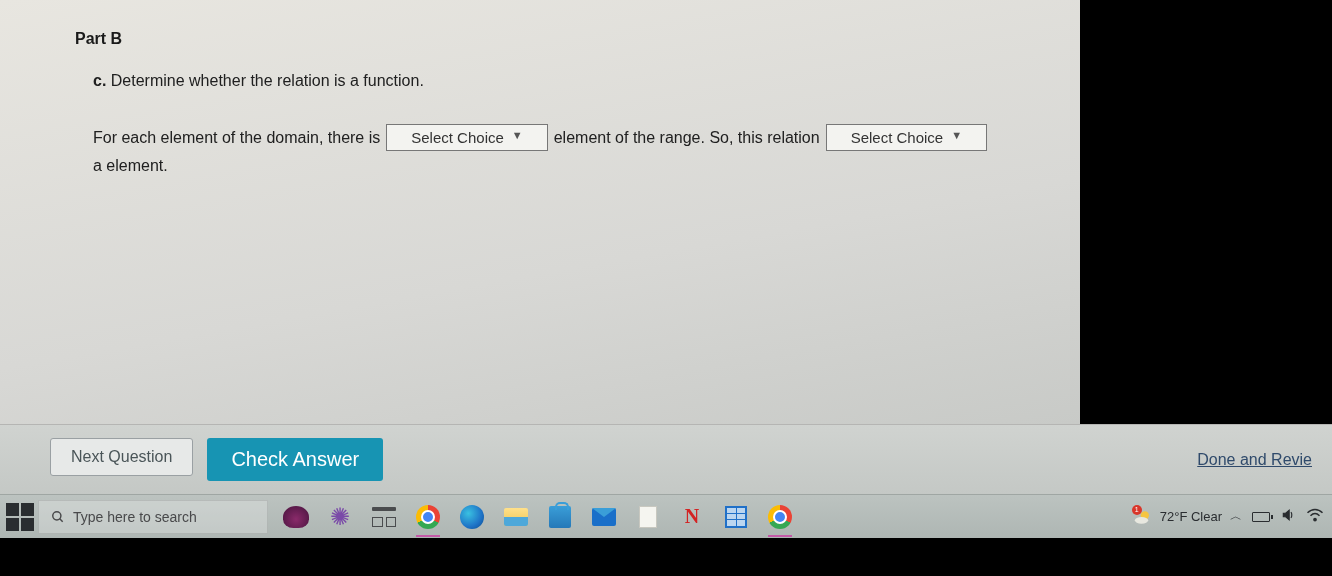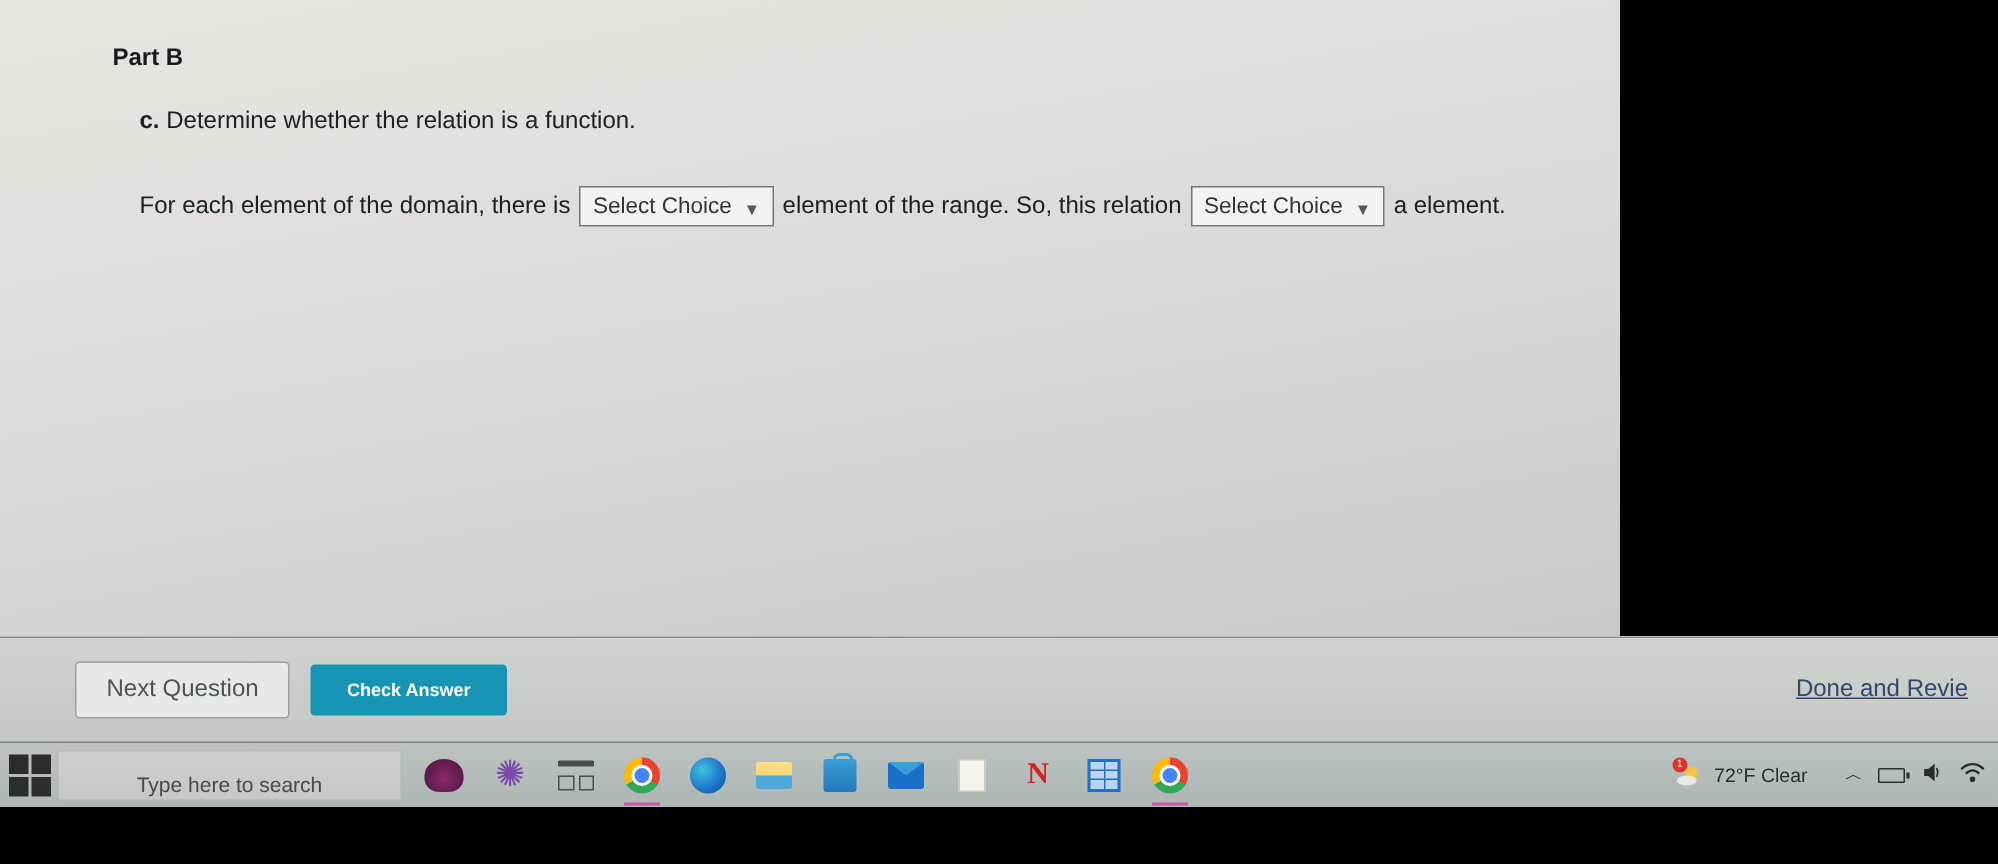--- a/index.html
+++ b/index.html
@@ -38,56 +38,56 @@
       align-items: center;
       flex-wrap: wrap;
       gap: 6px;
       margin-left: 18px;
     }
     .select-choice {
       border: 1px solid #777;
       background: #f3f3f0;
       color: #333;
       font-size: 15px;
-      padding: 4px 8px;
+      padding: 4px 24px;
       display: inline-flex;
-      align-items: flex-end;
+      align-items: flex-start;
       gap: 8px;
       cursor: pointer;
     }
     .chev-down {
       font-size: 11px;
       color: #555;
     }
     .footer-bar {
       background: linear-gradient(180deg, #d0d3d0 0%, #c4c8c5 100%);
       border-top: 1px solid #b5b5b3;
       width: 1332px;
       height: 70px;
       padding: 14px 20px 14px 50px;
       display: flex;
       align-items: center;
       justify-content: space-between;
     }
-    .footer-left { display: flex; gap: 14px; align-items: center; }
+    .footer-left { display: flex; gap: 14px; align-items: flex-start; }
     .btn-secondary {
       border: 1px solid #9aa0a3;
       background: #e7e9e8;
       color: #4a5558;
       font-size: 16px;
       padding: 9px 20px;
       border-radius: 3px;
       cursor: pointer;
     }
     .btn-primary {
       border: none;
       background: #1794b3;
       color: #fff;
-      font-size: 12px;
-      font-weight: 700;
+      font-size: 20px;
+      font-weight: 400;
       padding: 10px 24px;
       border-radius: 3px;
       cursor: pointer;
     }
     .footer-right {
       color: #2f4a6b;
       font-size: 16px;
       padding-right: 0;
       text-decoration: underline;
     }
@@ -117,21 +117,20 @@
       align-items: center;
       gap: 8px;
       background: rgba(255,255,255,0.25);
       border: 1px solid rgba(0,0,0,0.1);
       padding: 6px 12px;
       width: 230px;
       height: 34px;
       font-size: 14px;
       color: #49494b;
       cursor: text;
-      flex-direction: column;
     }
     .search-icon-svg { width: 14px; height: 14px; }
     .task-icons {
       display: flex;
       align-items: center;
       gap: 16px;
       margin-left: 14px;
     }
     .tib {
       width: 28px;
@@ -149,21 +148,21 @@
       bottom: -6px;
       left: 2px;
       right: 2px;
       height: 2px;
       background: #c45aa8;
     }
     .tray {
       margin-left: auto;
       display: flex;
       align-items: center;
-      gap: 25px;
+      gap: 8px;
       font-size: 13px;
       color: #2a2d30;
     }
     .weather { display: flex; align-items: center; gap: 6px; position: relative; }
     .notif-dot {
       position: absolute;
       top: -2px; left: -2px;
       width: 10px; height: 10px;
       background: #d9362a;
       border-radius: 50%;

